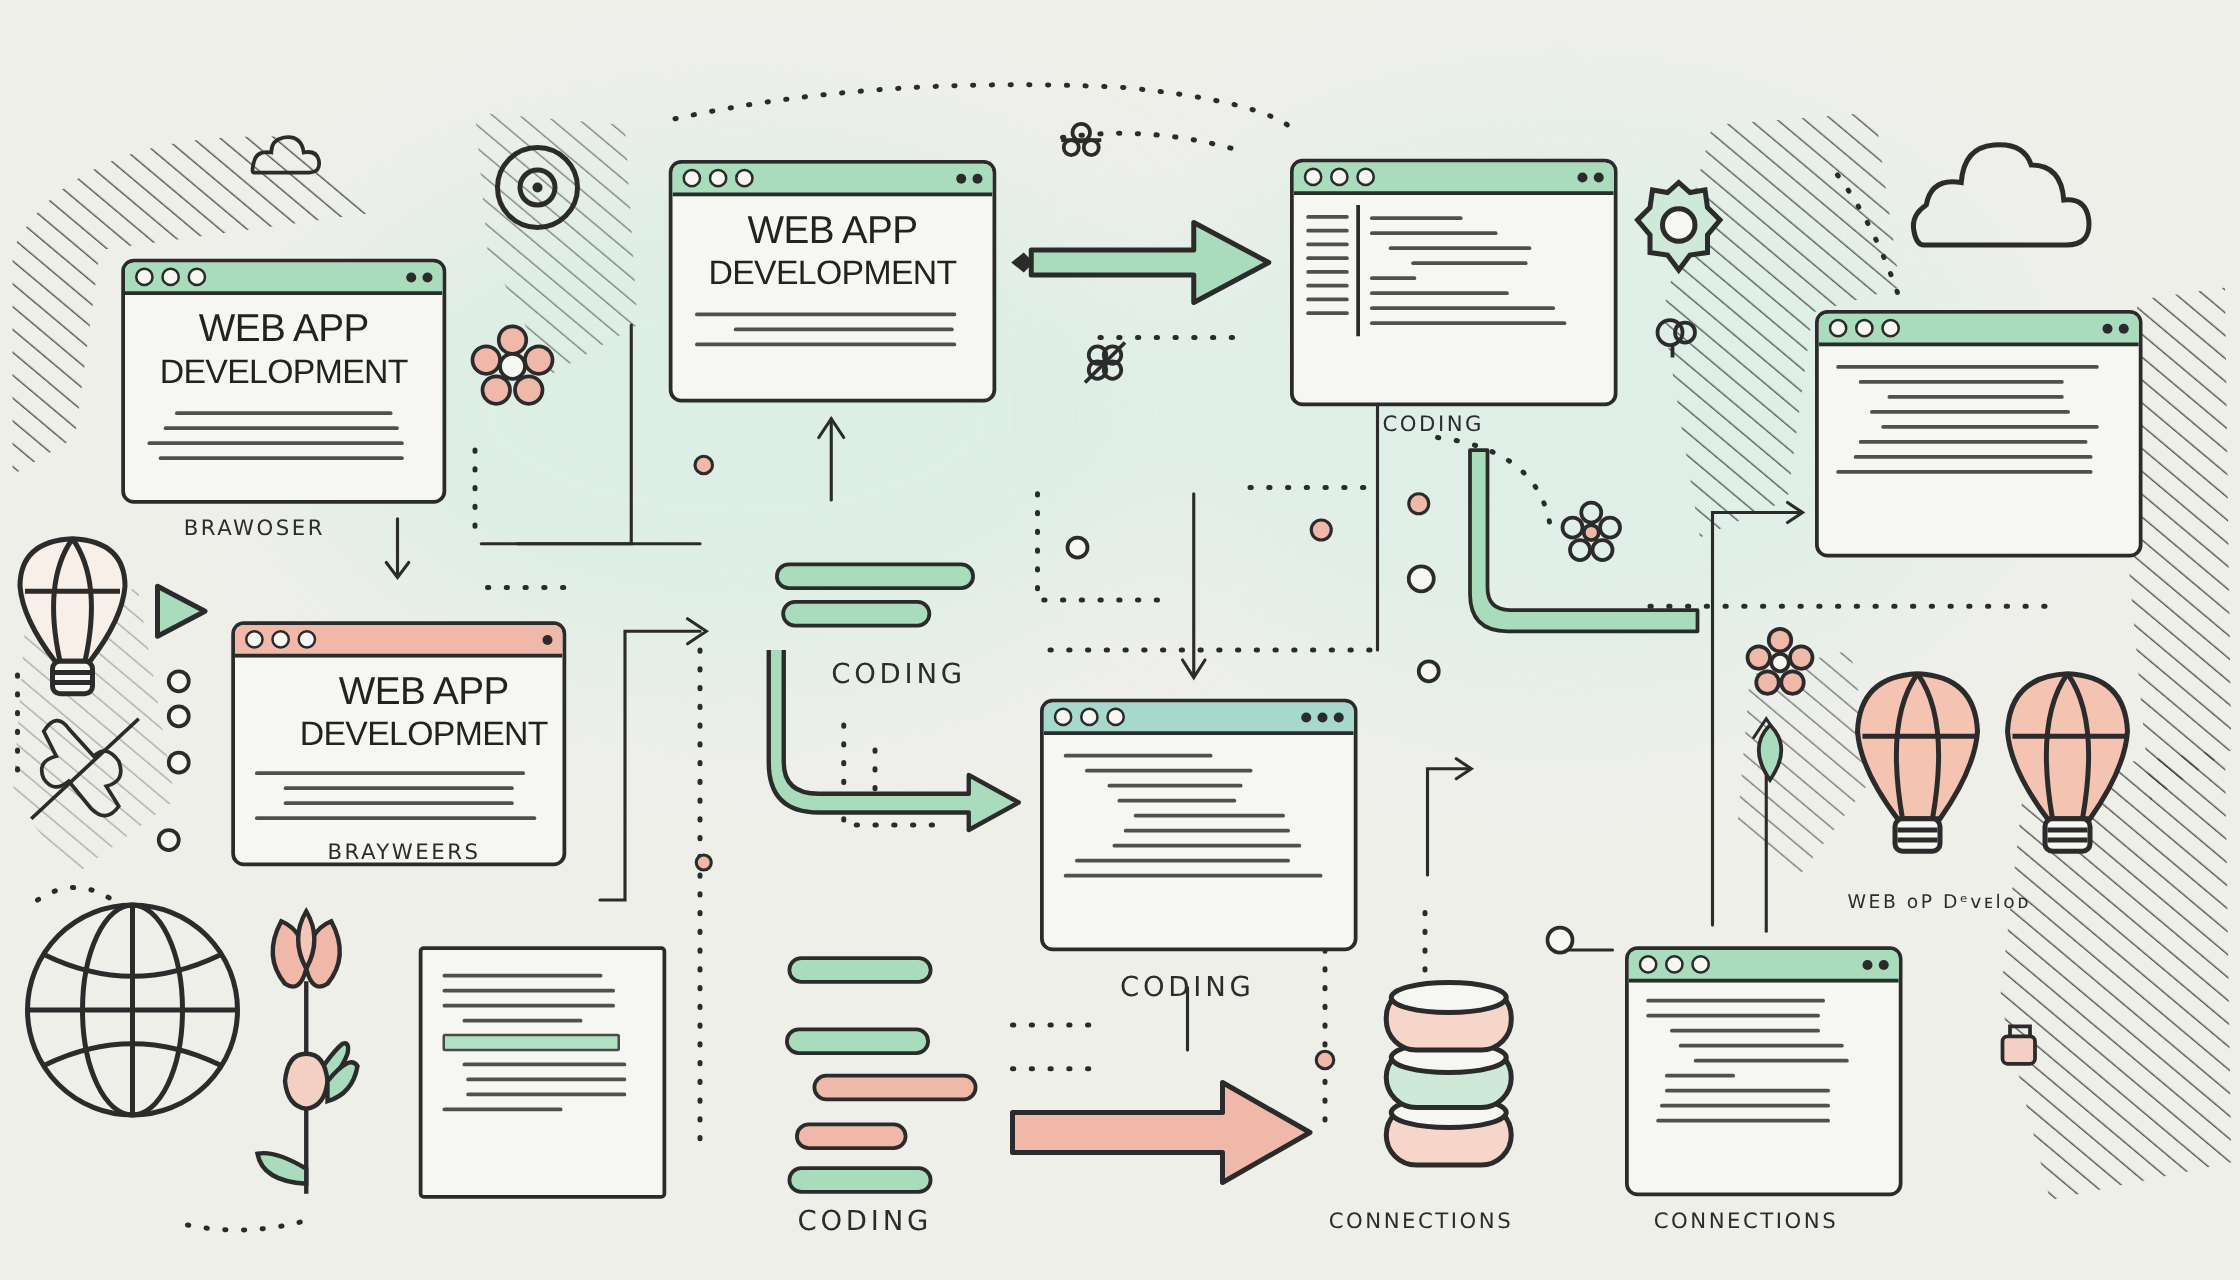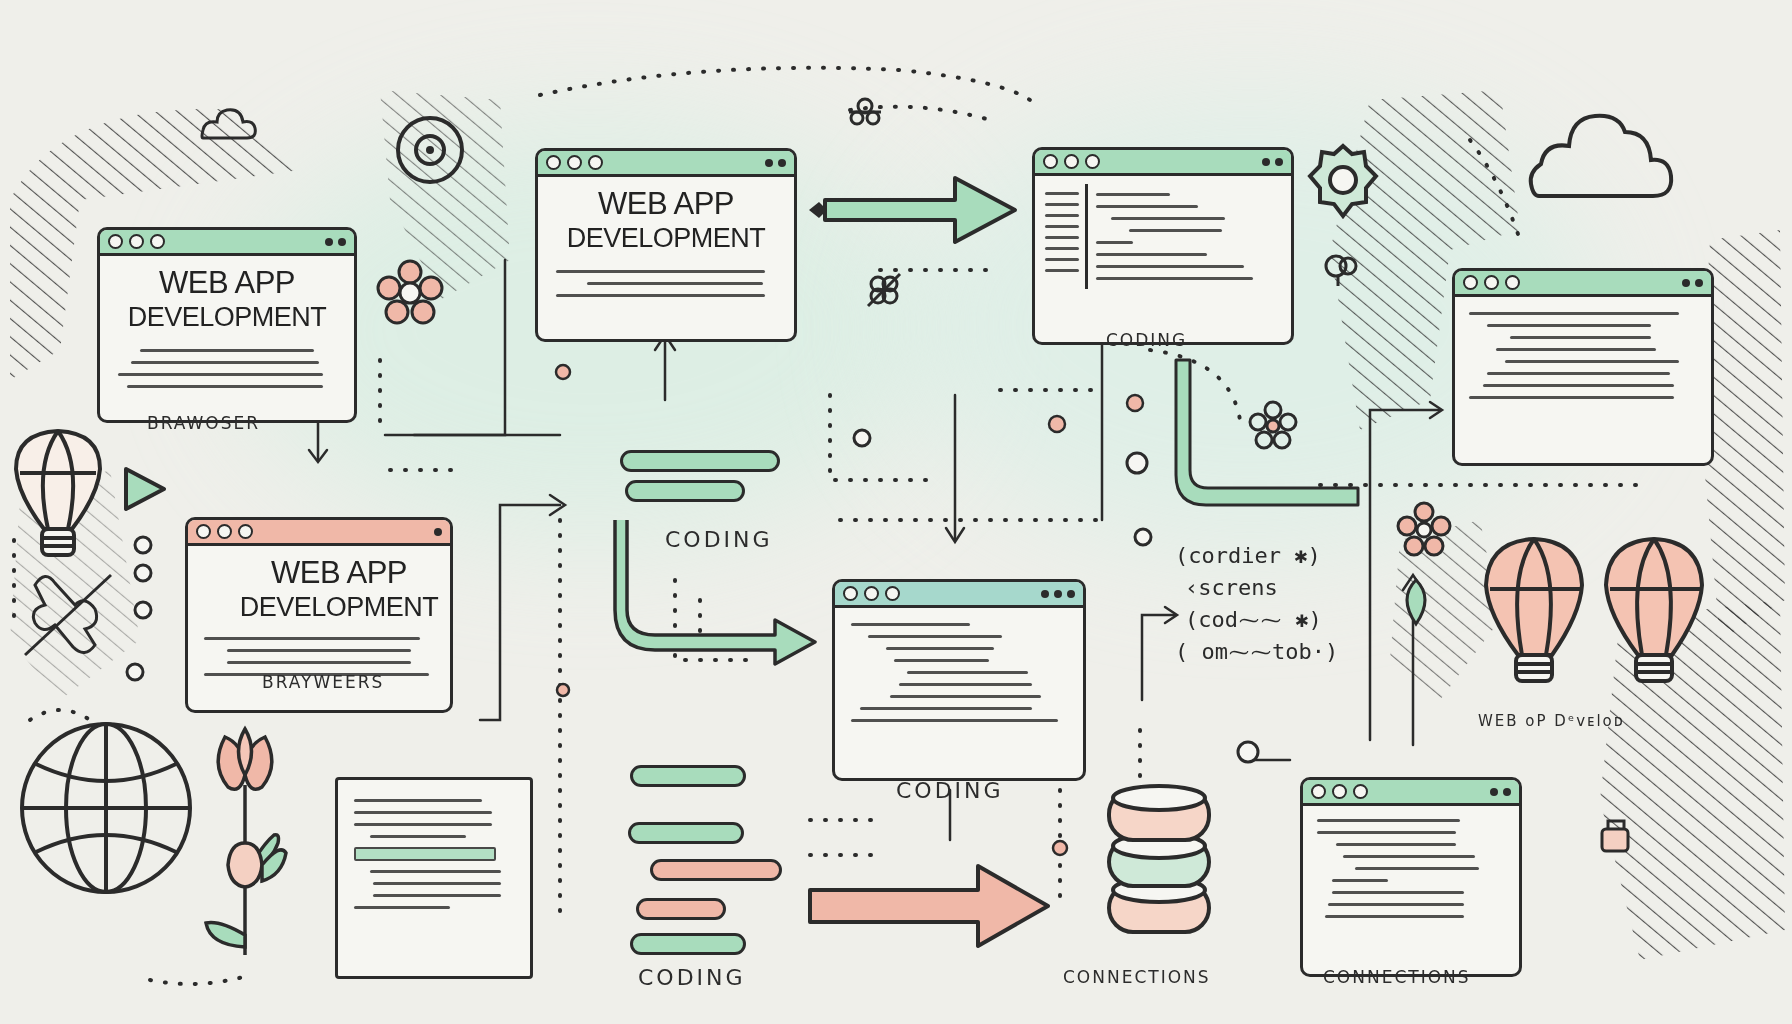--- a/index.html
+++ b/index.html
@@ -1,19 +1,19 @@
 <!DOCTYPE html>
 <html><head>
 <meta charset="utf-8">
 <style>
   html,body{margin:0;padding:0;}
   body{width:1792px;height:1024px;overflow:hidden;background:#efefea;font-family:"DejaVu Sans",sans-serif;color:#2a2a2a;position:relative;}
   .canvas{position:absolute;inset:0;}
   .glow{position:absolute;border-radius:50%;filter:blur(60px);opacity:.55;}
-  .win{position:absolute;background:#f6f6f2;border:3px solid #2b2b2b;border-radius:10px;box-sizing:border-box;overflow:hidden;margin-top:20px;}
+  .win{position:absolute;background:#f6f6f2;border:3px solid #2b2b2b;border-radius:10px;box-sizing:border-box;overflow:hidden;}
   .win .bar{height:26px;border-bottom:3px solid #2b2b2b;display:flex;align-items:center;padding:0 8px;box-sizing:border-box;}
   .win .dots{display:flex;gap:6px;}
   .win .dots span{width:11px;height:11px;border:2.5px solid #2b2b2b;border-radius:50%;background:#f6f6f2;}
   .win .rdots{margin-left:auto;display:flex;gap:5px;}
   .win .rdots span{width:8px;height:8px;border-radius:50%;background:#2b2b2b;}
   .win .title{font-family:"Liberation Sans",sans-serif;text-align:center;font-size:31px;line-height:34px;letter-spacing:-.5px;margin-top:10px;color:#222;}
   .win .title .l2{font-size:27px;display:block;}
   .line{height:3px;background:#333;border-radius:2px;margin:9px 0;opacity:.85;}
   .label{position:absolute;font-family:"DejaVu Sans",sans-serif;letter-spacing:3px;font-size:22px;color:#2c2c2c;}
   .label.sm{font-size:17px;letter-spacing:2px;}
@@ -281,26 +281,20 @@
       <div class="line" style="width:44%;margin-left:20%"></div>
       <div class="line" style="width:56%;margin-left:26%"></div>
       <div class="line" style="width:62%;margin-left:22%"></div>
       <div class="line" style="width:70%;margin-left:18%"></div>
       <div class="line" style="width:80%;margin-left:4%"></div>
       <div class="line" style="width:96%"></div>
     </div>
   </div>
   <div class="label" style="left:896px;top:778px;">CODING</div>
 
-  <div class="codelist" style="left:1175px;top:540px;">
-    <div>(cordier ✱)</div>
-    <div style="padding-left:10px">‹screns</div>
-    <div style="padding-left:10px">(cod⁓⁓ ✱)</div>
-    <div>( om⁓⁓tob·)</div>
-  </div>
 
   <svg width="200" height="160" style="left:1176px;top:360px;">
     <path d="M0 0 H14 V110 Q14 128 32 128 H182 V145 H30 Q0 145 0 115 Z" fill="#a8dcbc" stroke="#2b2b2b" stroke-width="3" stroke-linejoin="round"></path>
   </svg>
 
   <div class="win" style="left:335px;top:757px;width:198px;height:202px;border-radius:4px;">
     <div style="padding:10px 16px;">
       <div class="line" style="width:80%"></div>
       <div class="line" style="width:86%"></div>
       <div class="line" style="width:86%"></div>

